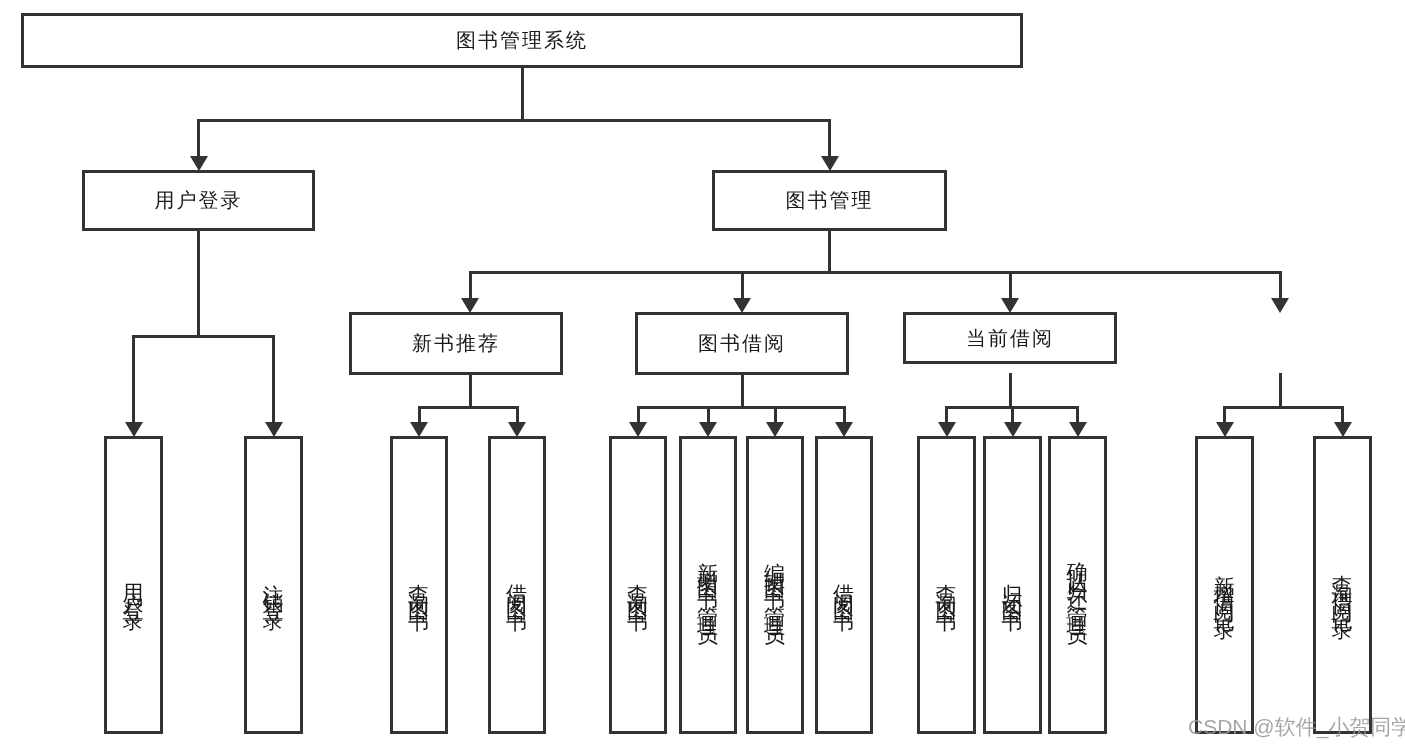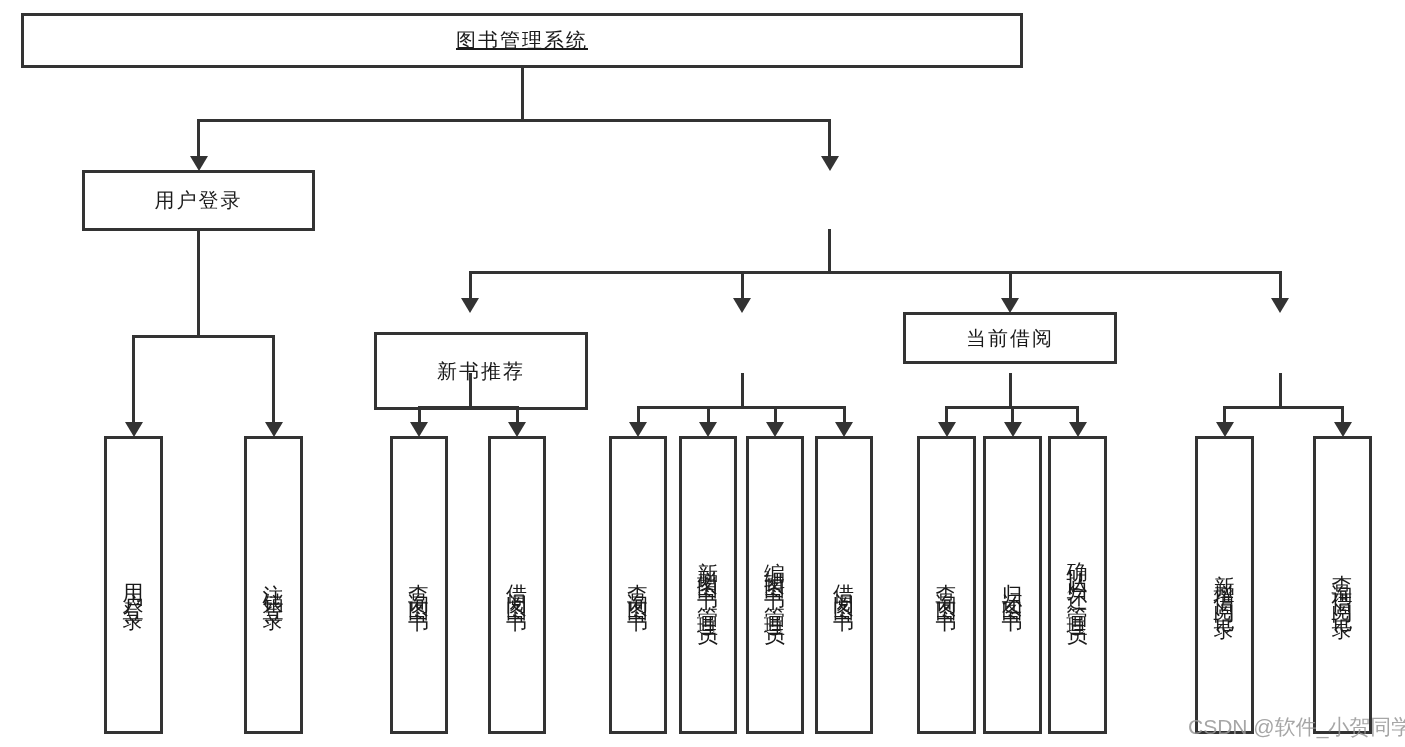--- a/index.html
+++ b/index.html
@@ -61,28 +61,34 @@
     opacity: 0.85;
     white-space: nowrap;
     z-index: 5;
   }
 </style>
 </head>
 <body>
 
 <div class="canvas" id="canvas">
   <div class="watermark">CSDN @软件_小贺同学</div>
-<div class="node horizontal" style="left: 21px; top: 13px; width: 1002px; height: 55px; text-decoration: underline;">
+<div class="node horizontal" style="left: 21px; top: 13px; width: 1002px; height: 55px;">
       <span>图书管理系统</span>
     </div>
     <div class="node horizontal" style="left: 82px; top: 170px; width: 233px; height: 61px;">
       <span>用户登录</span>
     </div>
-    <div class="node horizontal" style="left: 374px; top: 312px; width: 214px; height: 78px; margin-top: 20px;">
+    <div class="node horizontal" style="left: 712px; top: 170px; width: 235px; height: 61px;">
+      <span>图书管理</span>
+    </div>
+    <div class="node horizontal" style="left: 349px; top: 312px; width: 214px; height: 63px;">
       <span>新书推荐</span>
+    </div>
+    <div class="node horizontal" style="left: 635px; top: 312px; width: 214px; height: 63px;">
+      <span>图书借阅</span>
     </div>
     <div class="node horizontal" style="left: 903px; top: 312px; width: 214px; height: 52px;">
       <span>当前借阅</span>
     </div>
     <div class="node vertical" style="left: 104px; top: 436px; width: 59px; height: 298px;">
       <span>用户登录</span>
     </div>
     <div class="node vertical" style="left: 244px; top: 436px; width: 59px; height: 298px;">
       <span>注销登录</span>
     </div>

